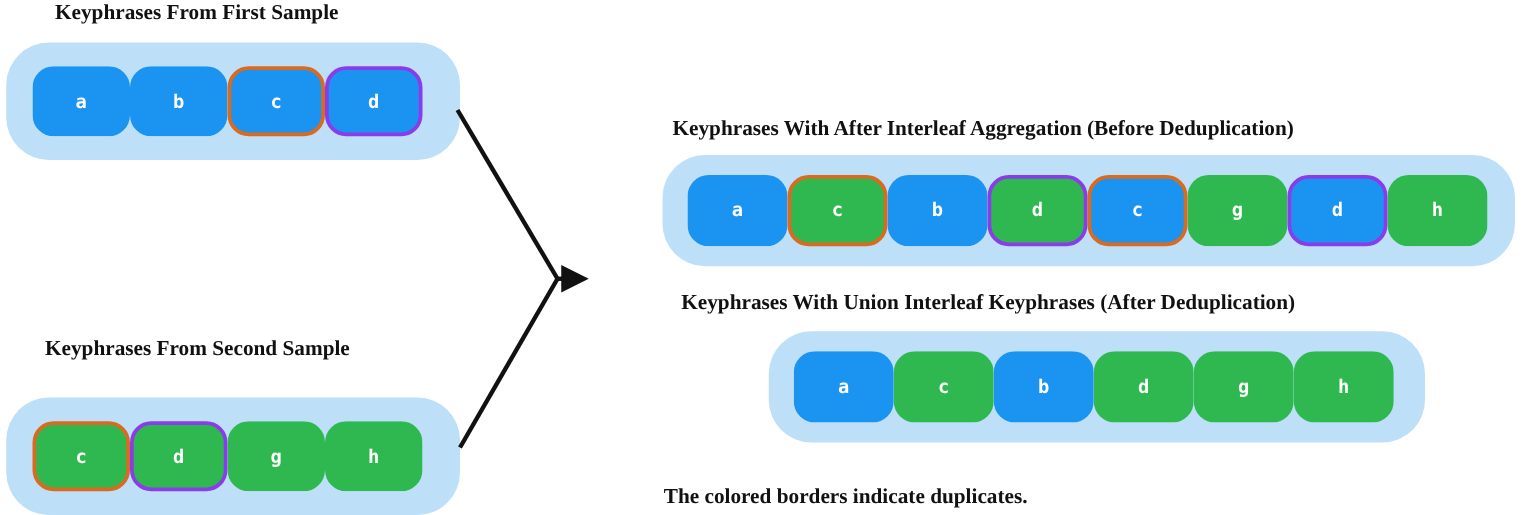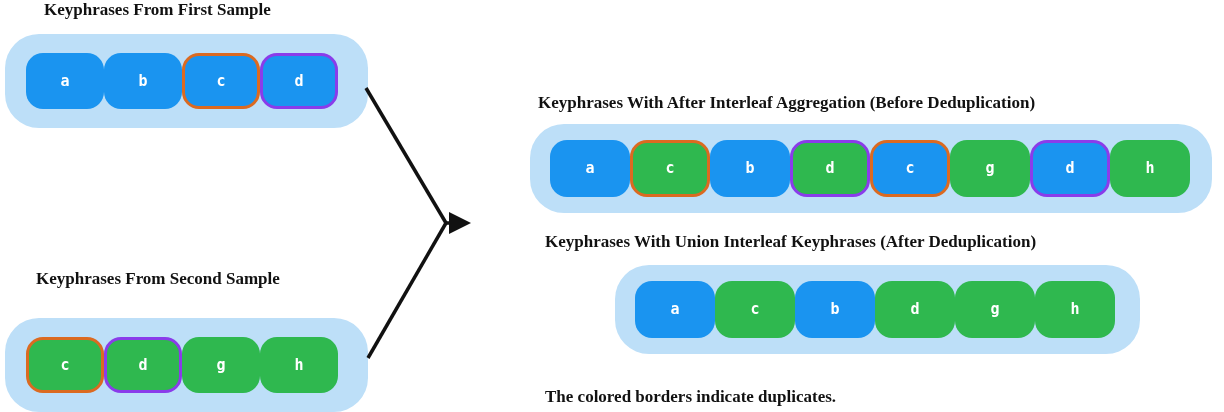--- a/index.html
+++ b/index.html
@@ -79,21 +79,21 @@
     left: 615px; top: 265px; width: 525px; height: 89px;
     padding: 0 20px;
   }
   #track-after .chip { width: 80px; height: 57px; }
 
   
   #cap-first  { left: 44px;  top: 0px;   }
   #cap-second { left: 36px;  top: 269px; }
   #cap-before { left: 538px; top: 93px;  }
   #cap-after  { left: 545px; top: 232px; }
-  #cap-note   { left: 545px; top: 387px; font-weight: 700; }
+  #cap-note   { left: 531px; top: 387px; font-weight: 700; }
 
   #arrow-svg {
     position: absolute;
     left: 0; top: 0;
     width: 1224px; height: 412px;
     pointer-events: none;
   }
 </style>
 </head>
 <body>

